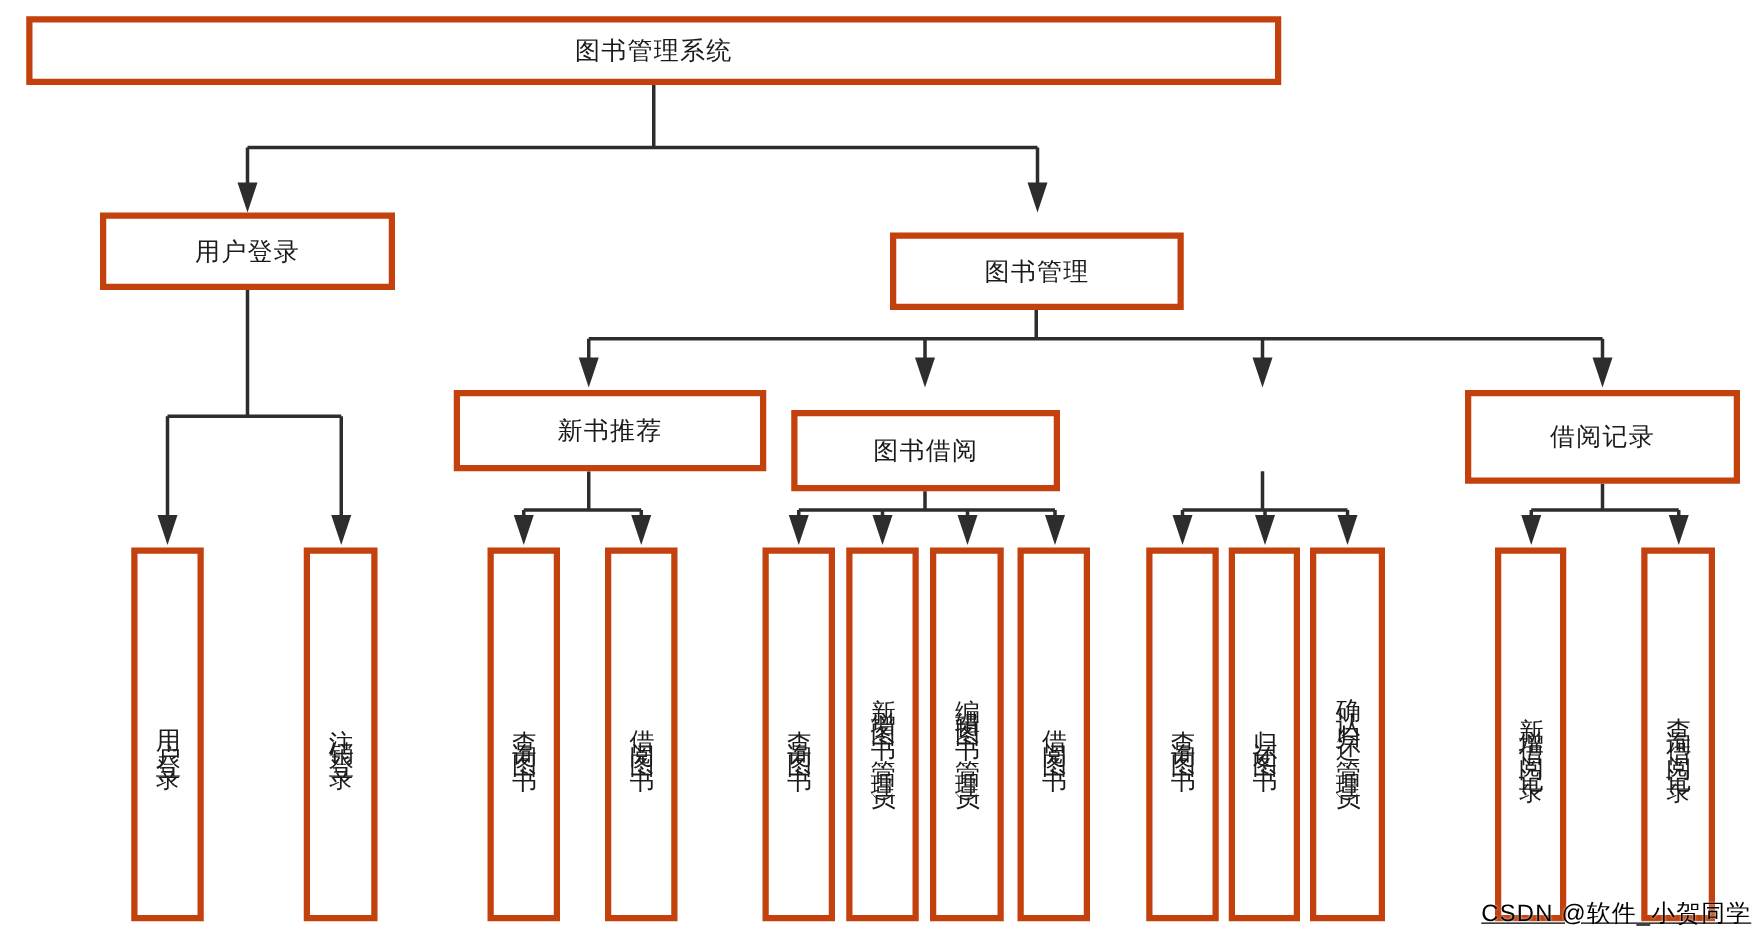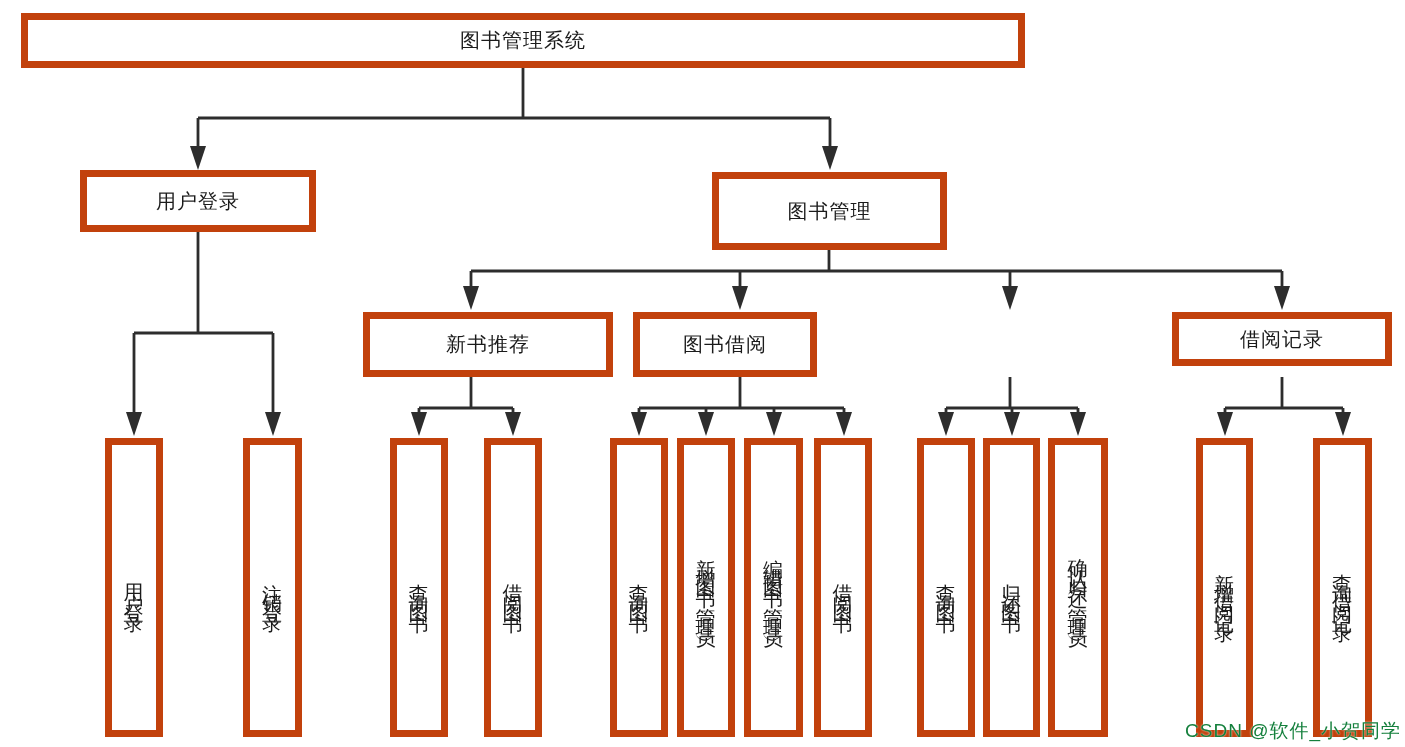--- a/index.html
+++ b/index.html
@@ -18,21 +18,21 @@
   .connectors {
     position: absolute;
     left: 0;
     top: 0;
     pointer-events: none;
   }
   .node {
     position: absolute;
     box-sizing: border-box;
     background: #ffffff;
-    border: 7px solid #c2410c;
+    border: 5px solid #c2410c;
     color: #1b1b1b;
     display: flex;
     align-items: center;
     justify-content: center;
     text-align: center;
   }
   .node.h {
     font-size: 20px;
     letter-spacing: 1px;
     white-space: nowrap;
@@ -43,23 +43,24 @@
     text-orientation: mixed;
     letter-spacing: 10px;
     line-height: 1;
   }
   .watermark {
     position: absolute;
     right: 4px;
     bottom: 3px;
     font-size: 19px;
     letter-spacing: 1px;
-    color: #15803d;
+    color: #000000;
     white-space: nowrap;
     text-shadow: 0 0 2px #ffffff;
+    text-decoration: underline;
   }
 </style>
 </head>
 <body>
 
 <div class="canvas">
 
   <svg class="connectors" width="1405" height="747" viewBox="0 0 1405 747">
     <g stroke="#2d2d2d" stroke-width="2.8" fill="none">
 
@@ -103,25 +104,25 @@
       <polygon points="1070,412 1086,412 1078,436"></polygon>
 
       <polygon points="1217,412 1233,412 1225,436"></polygon>
       <polygon points="1335,412 1351,412 1343,436"></polygon>
     </g>
   </svg>
 
   <div class="node h" style="left:21px; top:13px; width:1004px; height:55px">图书管理系统</div>
 
   <div class="node h" style="left:80px; top:170px; width:236px; height:62px">用户登录</div>
-  <div class="node h" style="left:712px; top:172px; width:235px; height:78px">图书管理</div>
+  <div class="node h" style="left:712px; top:186px; width:235px; height:62px">图书管理</div>
 
   <div class="node h" style="left:363px; top:312px; width:250px; height:65px">新书推荐</div>
-  <div class="node h" style="left:633px; top:312px; width:184px; height:65px">图书借阅</div>
-  <div class="node h" style="left:1172px; top:312px; width:220px; height:54px">借阅记录</div>
+  <div class="node h" style="left:633px; top:328px; width:215px; height:65px">图书借阅</div>
+  <div class="node h" style="left:1172px; top:312px; width:220px; height:75px">借阅记录</div>
 
   <div class="node v" style="left:105px; top:438px; width:58px; height:299px">用户登录</div>
   <div class="node v" style="left:243px; top:438px; width:59px; height:299px">注销登录</div>
 
   <div class="node v" style="left:390px; top:438px; width:58px; height:299px">查询图书</div>
   <div class="node v" style="left:484px; top:438px; width:58px; height:299px">借阅图书</div>
 
   <div class="node v" style="left:610px; top:438px; width:58px; height:299px">查询图书</div>
   <div class="node v" style="left:677px; top:438px; width:58px; height:299px">新增图书（管理员）</div>
   <div class="node v" style="left:744px; top:438px; width:59px; height:299px">编辑图书（管理员）</div>

